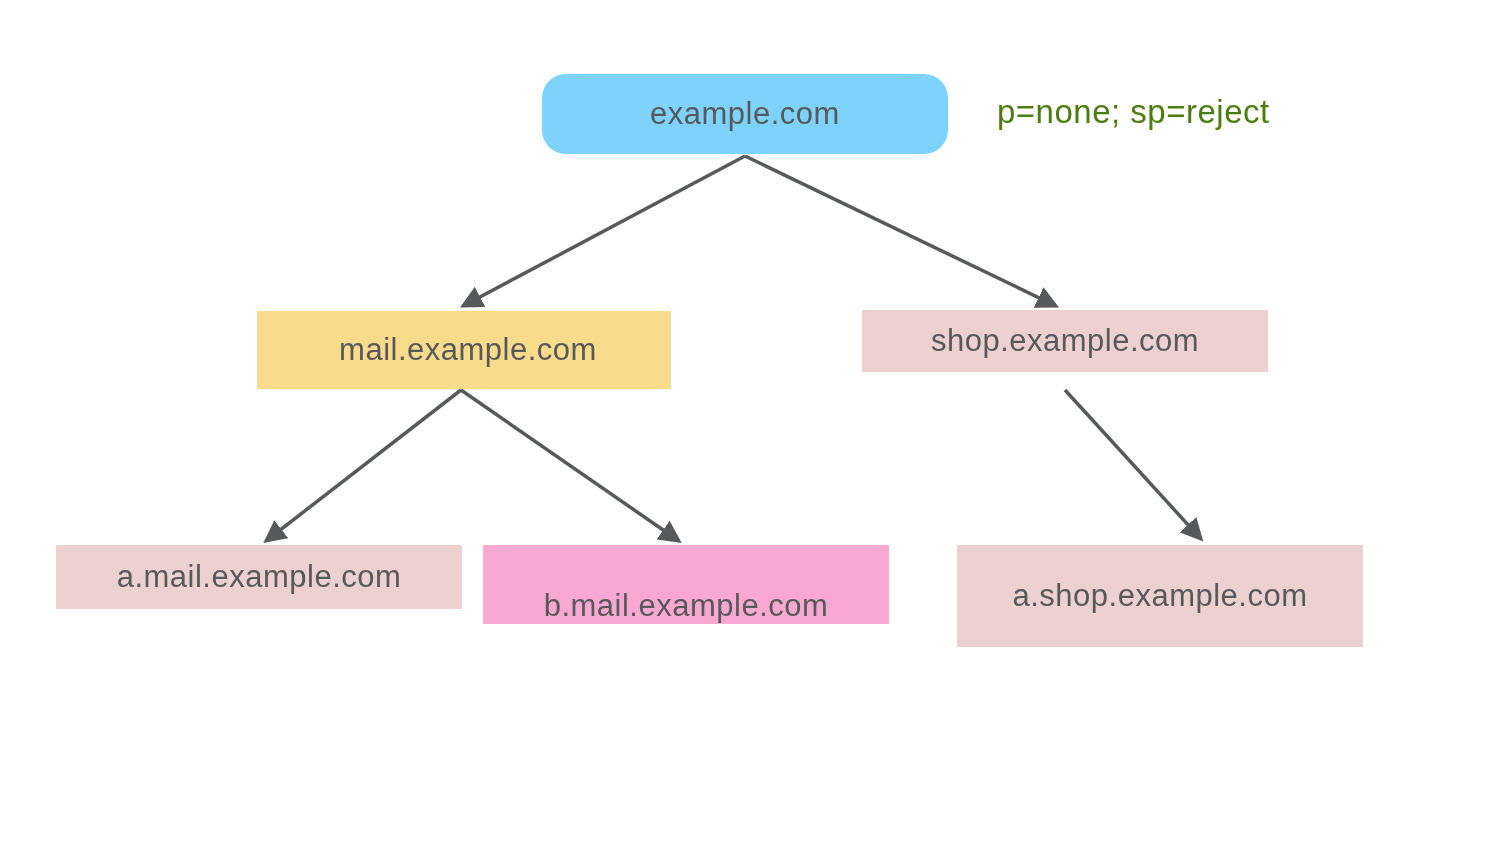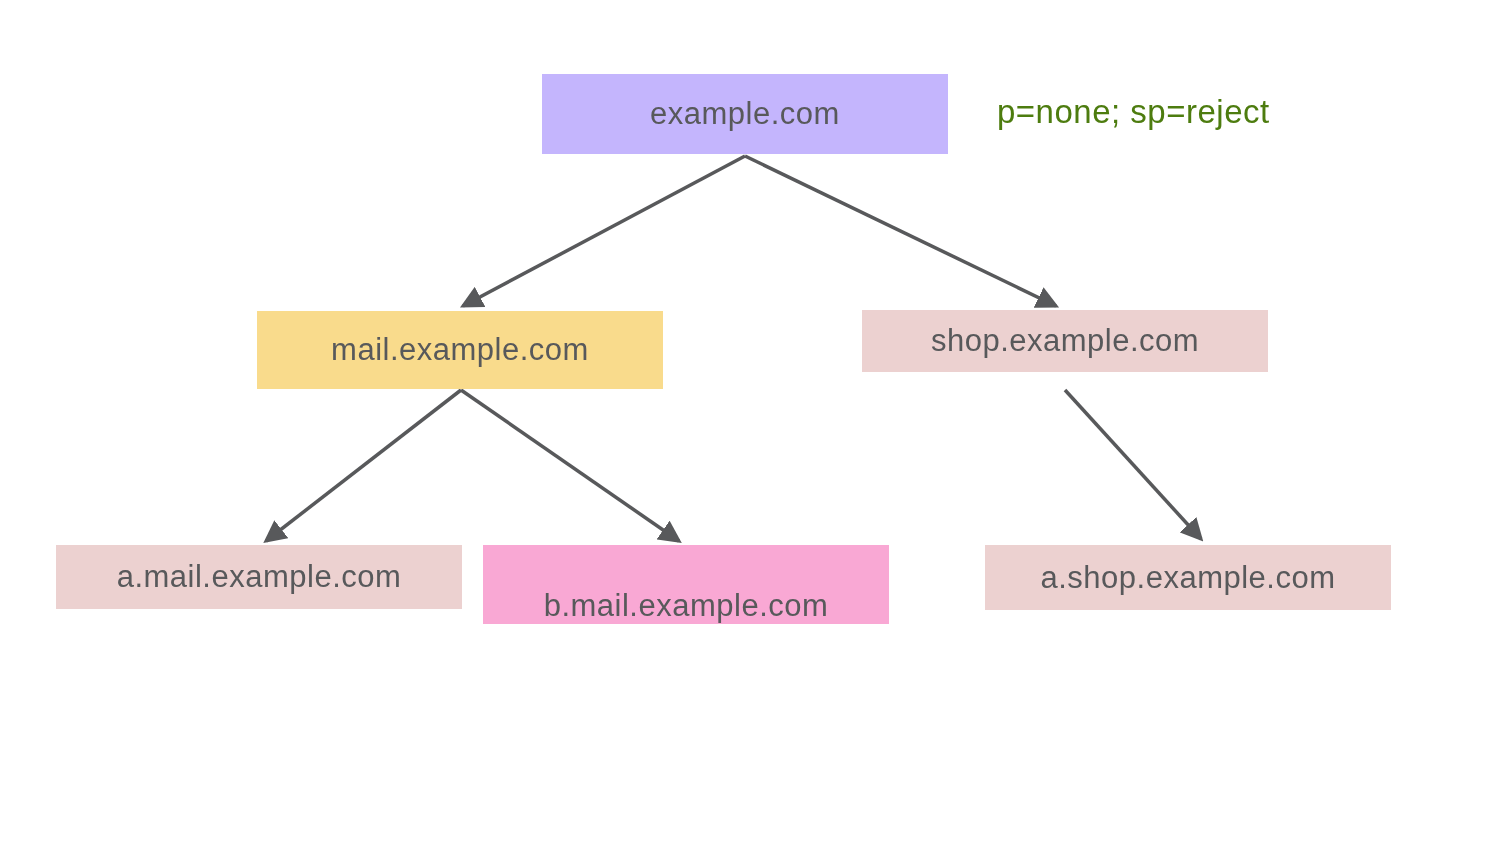--- a/index.html
+++ b/index.html
@@ -22,29 +22,29 @@
     width: 406px;
     height: 80px;
     display: flex;
     align-items: center;
     justify-content: center;
     font-size: 31px;
     color: #58595b;
     letter-spacing: 0.5px;
   }
   .node.policy-none       { background: #d7ebf9; }
-  .node.policy-quarantine { background: #f9db8c; }
+  .node.policy-quarantine { background: #f9db8c; padding-left: 8px; }
   .node.policy-reject     { background: #ecd1d0; }
 
   .node-root   { left: 542px; top: 74px; }
   .node-mail   { left: 257px; top: 311px; height: 78px; }
   .node-shop   { left: 862px; top: 310px; height: 62px; }
   .node-a-mail { left: 56px;  top: 545px; height: 64px; }
   .node-b-mail { left: 483px; top: 545px; height: 79px; }
-  .node-a-shop { left: 985px; top: 545px; height: 65px; align-items: center; }
+  .node-a-shop { left: 957px; top: 545px; height: 102px; align-items: center; }
 
   .annotation {
     position: absolute;
     font-size: 33px;
     font-weight: normal;
     color: #4d7c0f;
     letter-spacing: 0.5px;
     white-space: nowrap;
   }
   .annotation-root { left: 997px; top: 93px; }
@@ -93,21 +93,21 @@
         <path d="M0,0 L10,5 L0,10 z" fill="#58595b"></path>
       </marker>
     </defs>
     <line x1="745" y1="156" x2="463" y2="306" stroke="#58595b" stroke-width="3.5" marker-end="url(#arrowhead)"></line>
     <line x1="745" y1="156" x2="1056" y2="306" stroke="#58595b" stroke-width="3.5" marker-end="url(#arrowhead)"></line>
     <line x1="461" y1="390" x2="266" y2="541" stroke="#58595b" stroke-width="3.5" marker-end="url(#arrowhead)"></line>
     <line x1="461" y1="390" x2="679" y2="541" stroke="#58595b" stroke-width="3.5" marker-end="url(#arrowhead)"></line>
     <line x1="1065" y1="390" x2="1201" y2="539" stroke="#58595b" stroke-width="3.5" marker-end="url(#arrowhead)"></line>
   </svg>
 
-  <div class="node policy-none node-root" style="background: #c4b5fd;">
+  <div class="node policy-none node-root" style="background: #7dd3fc; border-radius: 24px;">
     <span>example.com</span>
   </div>
 
   <div class="annotation annotation-root">p=none; sp=reject</div>
 
   <div class="node policy-quarantine node-mail" style="background: rgb(249, 219, 140);">
     <span>mail.example.com</span>
   </div>
 
 

